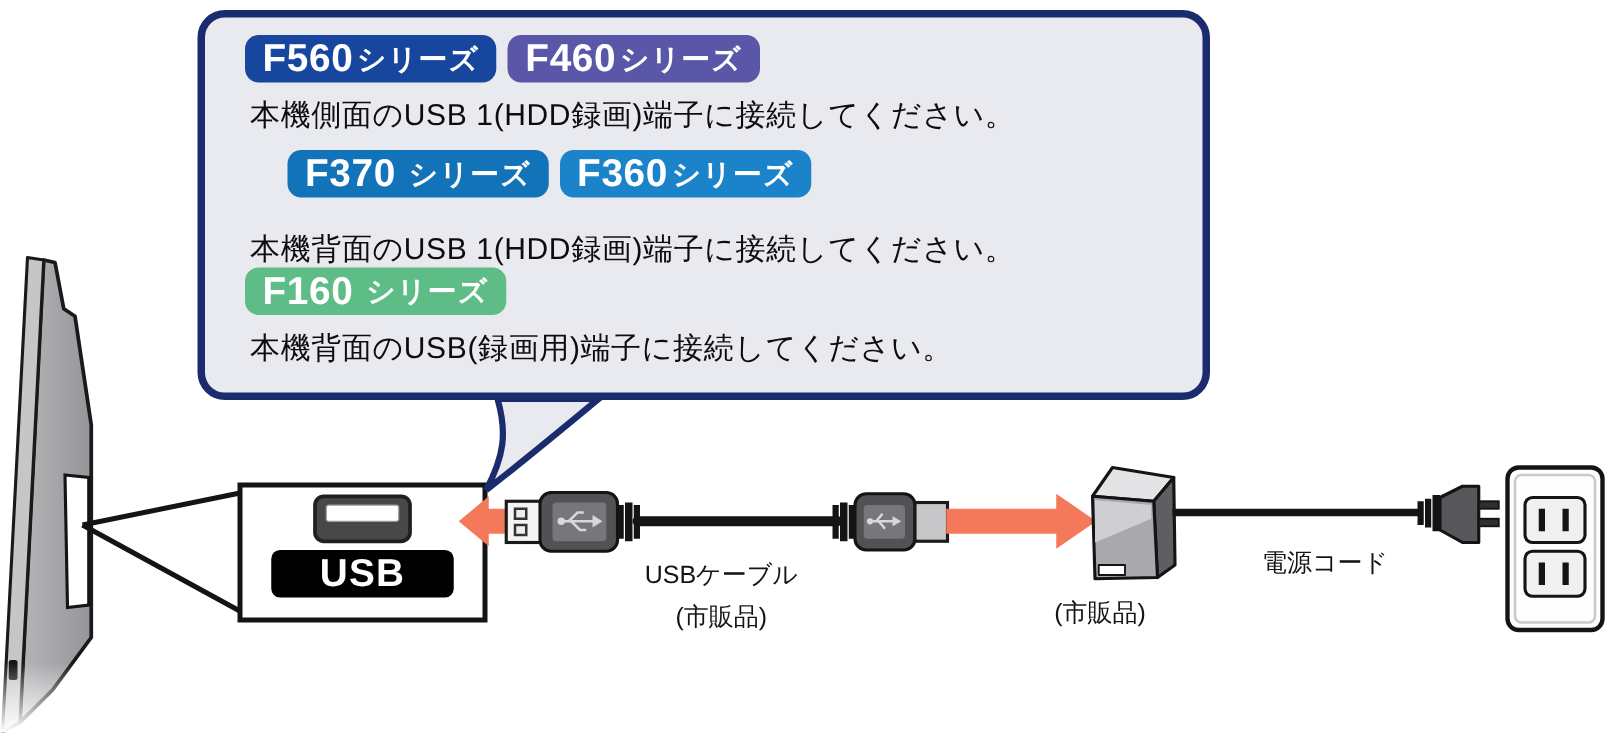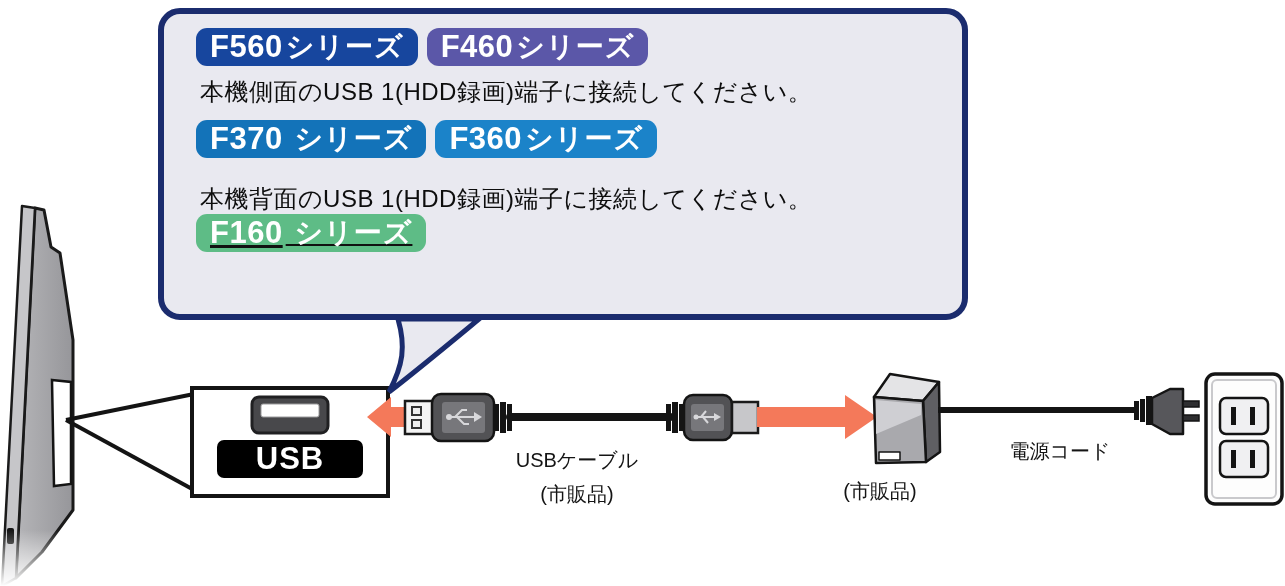--- a/index.html
+++ b/index.html
@@ -16,33 +16,33 @@
     background:var(--bubble-fill,#e9e9f0);
     border:6px solid var(--bubble-border,#1b2c6e);
     border-radius:22px;
   }
   .badge-row{position:absolute;left:32px;display:flex;gap:9px;}
   .badge{
     display:flex;align-items:center;height:38px;padding:0 14px;
     border-radius:11px;color:#fff;font-weight:bold;white-space:pre;
   }
   .badge .b-model{font-size:31px;letter-spacing:.5px;}
-  .badge .b-suffix{font-size:28px;margin-left:3px;letter-spacing:1px;}
+  .badge .b-suffix{font-size:23px;margin-left:3px;letter-spacing:1px;}
   .badge.f560{background:var(--badge-f560,#17469e);}
-  .badge.f460{background:var(--badge-f460,#5b57a8);border-radius:12px;}
-  .badge.f370{background:var(--badge-f370,#1373b9);}
+  .badge.f460{background:var(--badge-f460,#5b57a8);}
+  .badge.f370{background:var(--badge-f370,#1373b9);margin-left:34px;}
   .badge.f360{background:var(--badge-f360,#1b83c9);}
   .badge.f160{background:var(--badge-f160,#5ebc86);}
   .instr{
     position:absolute;left:36px;font-size:24px;letter-spacing:.5px;
     color:#0d0d0d;white-space:pre;
   }
   .row1-badges{top:14px;}  .row1-text{top:62px;}
   .row2-badges{top:106px;} .row2-text{top:156px;margin-top:13px;}
-  .row3-badges{top:200px;text-decoration:underline;} .row3-text{top:248px;}
+  .row3-badges{top:200px;} .row3-text{top:248px;}
 
   
   .lbl{position:absolute;font-size:20px;line-height:34px;color:#141414;text-align:center;}
   .lbl-cable{left:462px;top:443px;width:230px;}
   .lbl-hdd{left:752px;top:474px;width:256px;}
   .lbl-power{left:980px;top:434px;width:160px;}
 
   .svg-usb-text{
     font-family:"Liberation Sans","DejaVu Sans",sans-serif;
     font-weight:bold;font-size:31px;letter-spacing:1px;fill:#fff;
@@ -195,20 +195,21 @@
       </span>
     </div>
     <div class="instr row2-text">本機背面のUSB 1(HDD録画)端子に接続してください。</div>
 
     <div class="badge-row row3-badges">
       <span class="badge f160">
         <span class="b-model">F160</span>
         <span class="b-suffix"> シリーズ</span>
       </span>
     </div>
+    <div class="instr row3-text">本機背面のUSB(録画用)端子に接続してください。</div>
 
   </div>
 
   <div class="lbl lbl-cable">
     <div>USBケーブル</div>
     <div>(市販品)</div>
   </div>
 
   <div class="lbl lbl-hdd">
     <div>(市販品)</div>

